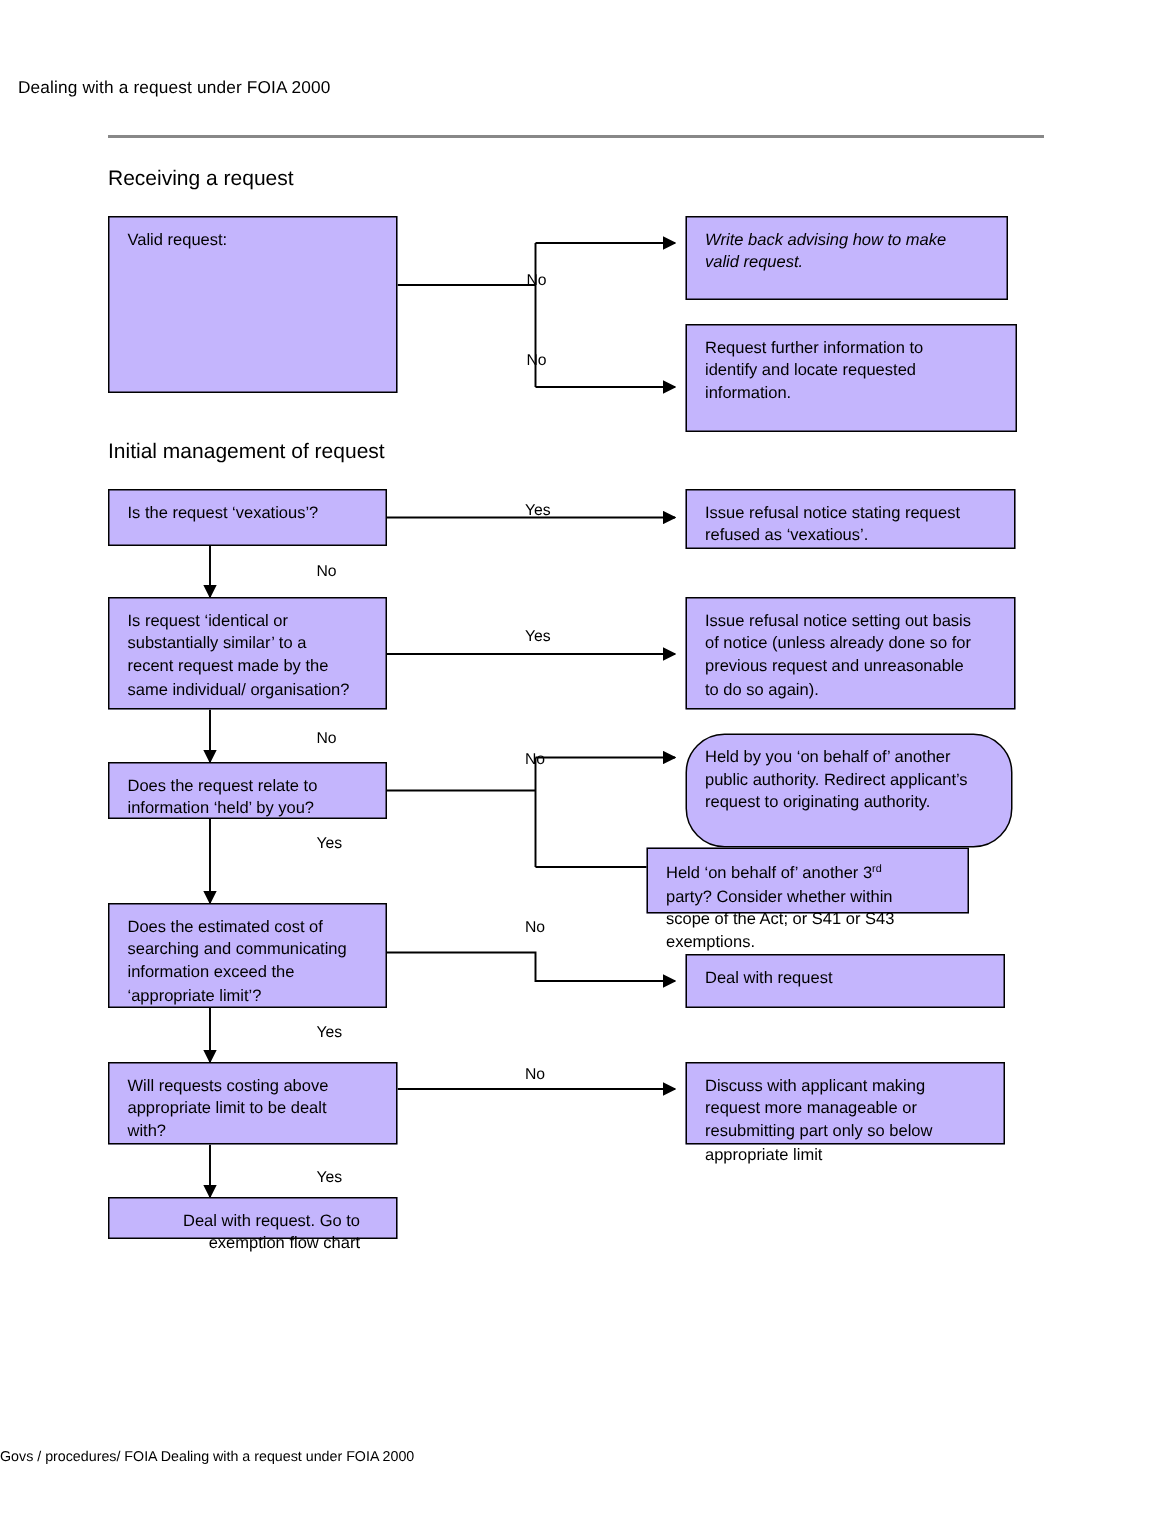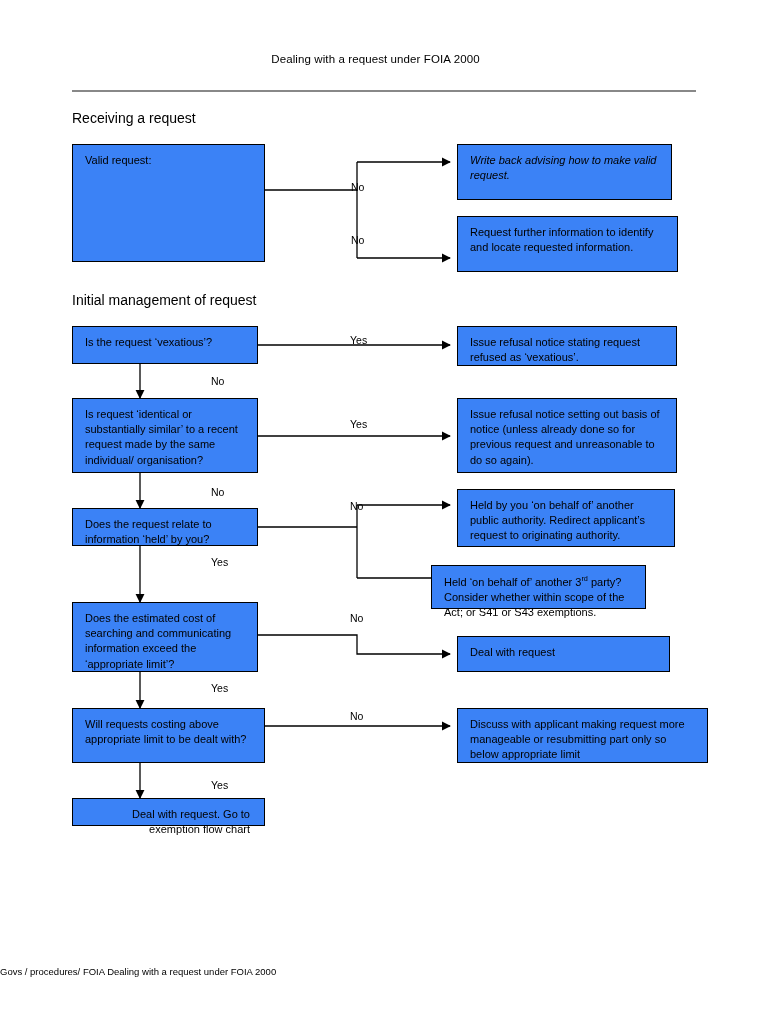--- a/index.html
+++ b/index.html
@@ -16,23 +16,24 @@
     width: 768px;
     height: 1024px;
     overflow: hidden;
     background: #ffffff;
   }
   #doc-title {
     position: absolute;
     left: 0;
     top: 53px;
     width: 751px;
-    text-align: center;
+    text-align: left;
     font-size: 11.5px;
     letter-spacing: 0.1px;
+    padding-left: 12px;
   }
   #title-rule {
     position: absolute;
     left: 72px;
     top: 90px;
     width: 624px;
     height: 2px;
     background: #888888;
   }
   .section-heading {
@@ -40,24 +41,24 @@
     font-size: 14px;
     white-space: nowrap;
   }
   #section-receiving { left: 72px; top: 110px; }
   #section-initial   { left: 72px; top: 292px; }
 
   .node {
     position: absolute;
     box-sizing: border-box;
     border: 1.2px solid #000000;
-    background: #3b82f6;
+    background: #c4b5fd;
     font-size: 11px;
     line-height: 1.38;
-    padding: 8px 14px 6px 12px;
+    padding: 8px 24px 6px 12px;
   }
   .node.thick { border-width: 1.6px; }
 
   .node ul {
     margin: 8px 0 0 0;
     padding-left: 30px;
     list-style: disc;
   }
   .node ul li {
     margin: 0 0 1px 0;
@@ -161,29 +162,29 @@
   <div class="node thick" style="left:72px; top:508px; width:186px; height:38px;">Does the request relate to information ‘held’ by you?</div>
 
   <div class="node thick" style="left:72px; top:602px; width:186px; height:70px;">Does the estimated cost of searching and communicating information exceed the ‘appropriate limit’?</div>
 
   <div class="node thick" style="left:72px; top:708px; width:193px; height:55px;">Will requests costing above appropriate limit to be dealt with?</div>
 
   <div class="node thick" style="left:72px; top:798px; width:193px; height:28px;text-align:right;">Deal with request.  Go to exemption flow chart</div>
 
   <div class="node thick" style="left:457px; top:144px; width:215px; height:56px;font-style:italic;">Write back advising how to make valid request.</div>
 
-  <div class="node" style="left:457px; top:216px; width:221px; height:56px;">Request further information to identify and locate requested information.</div>
+  <div class="node" style="left:457px; top:216px; width:221px; height:72px;">Request further information to identify and locate requested information.</div>
 
   <div class="node" style="left:457px; top:326px; width:220px; height:40px;">Issue refusal notice stating request refused as ‘vexatious’.</div>
 
   <div class="node" style="left:457px; top:398px; width:220px; height:75px;">Issue refusal notice setting out basis of notice (unless already done so for previous request and unreasonable to do so again).</div>
 
-  <div class="node" style="left:457px; top:489px; width:218px; height:58px;">Held by you ‘on behalf of’ another public authority.  Redirect applicant’s request to originating authority.</div>
+  <div class="node" style="left:457px; top:489px; width:218px; height:76px;border-radius:26px;">Held by you ‘on behalf of’ another public authority.  Redirect applicant’s request to originating authority.</div>
 
   <div class="node" style="left:431px; top:565px; width:215px; height:44px;"><span>Held ‘on behalf of’ another 3</span><sup>rd</sup><span> party? Consider whether within scope of the Act; or S41 or S43 exemptions.</span></div>
 
   <div class="node" style="left:457px; top:636px; width:213px; height:36px;">Deal with request</div>
 
-  <div class="node" style="left:457px; top:708px; width:251px; height:55px;">Discuss with applicant making request more manageable or resubmitting part only so below appropriate limit</div>
+  <div class="node" style="left:457px; top:708px; width:213px; height:55px;">Discuss with applicant making request more manageable or resubmitting part only so below appropriate limit</div>
 
   <div id="footer">Govs / procedures/ FOIA Dealing with a request under FOIA 2000</div>
 
 </div>
 
 </body></html>

